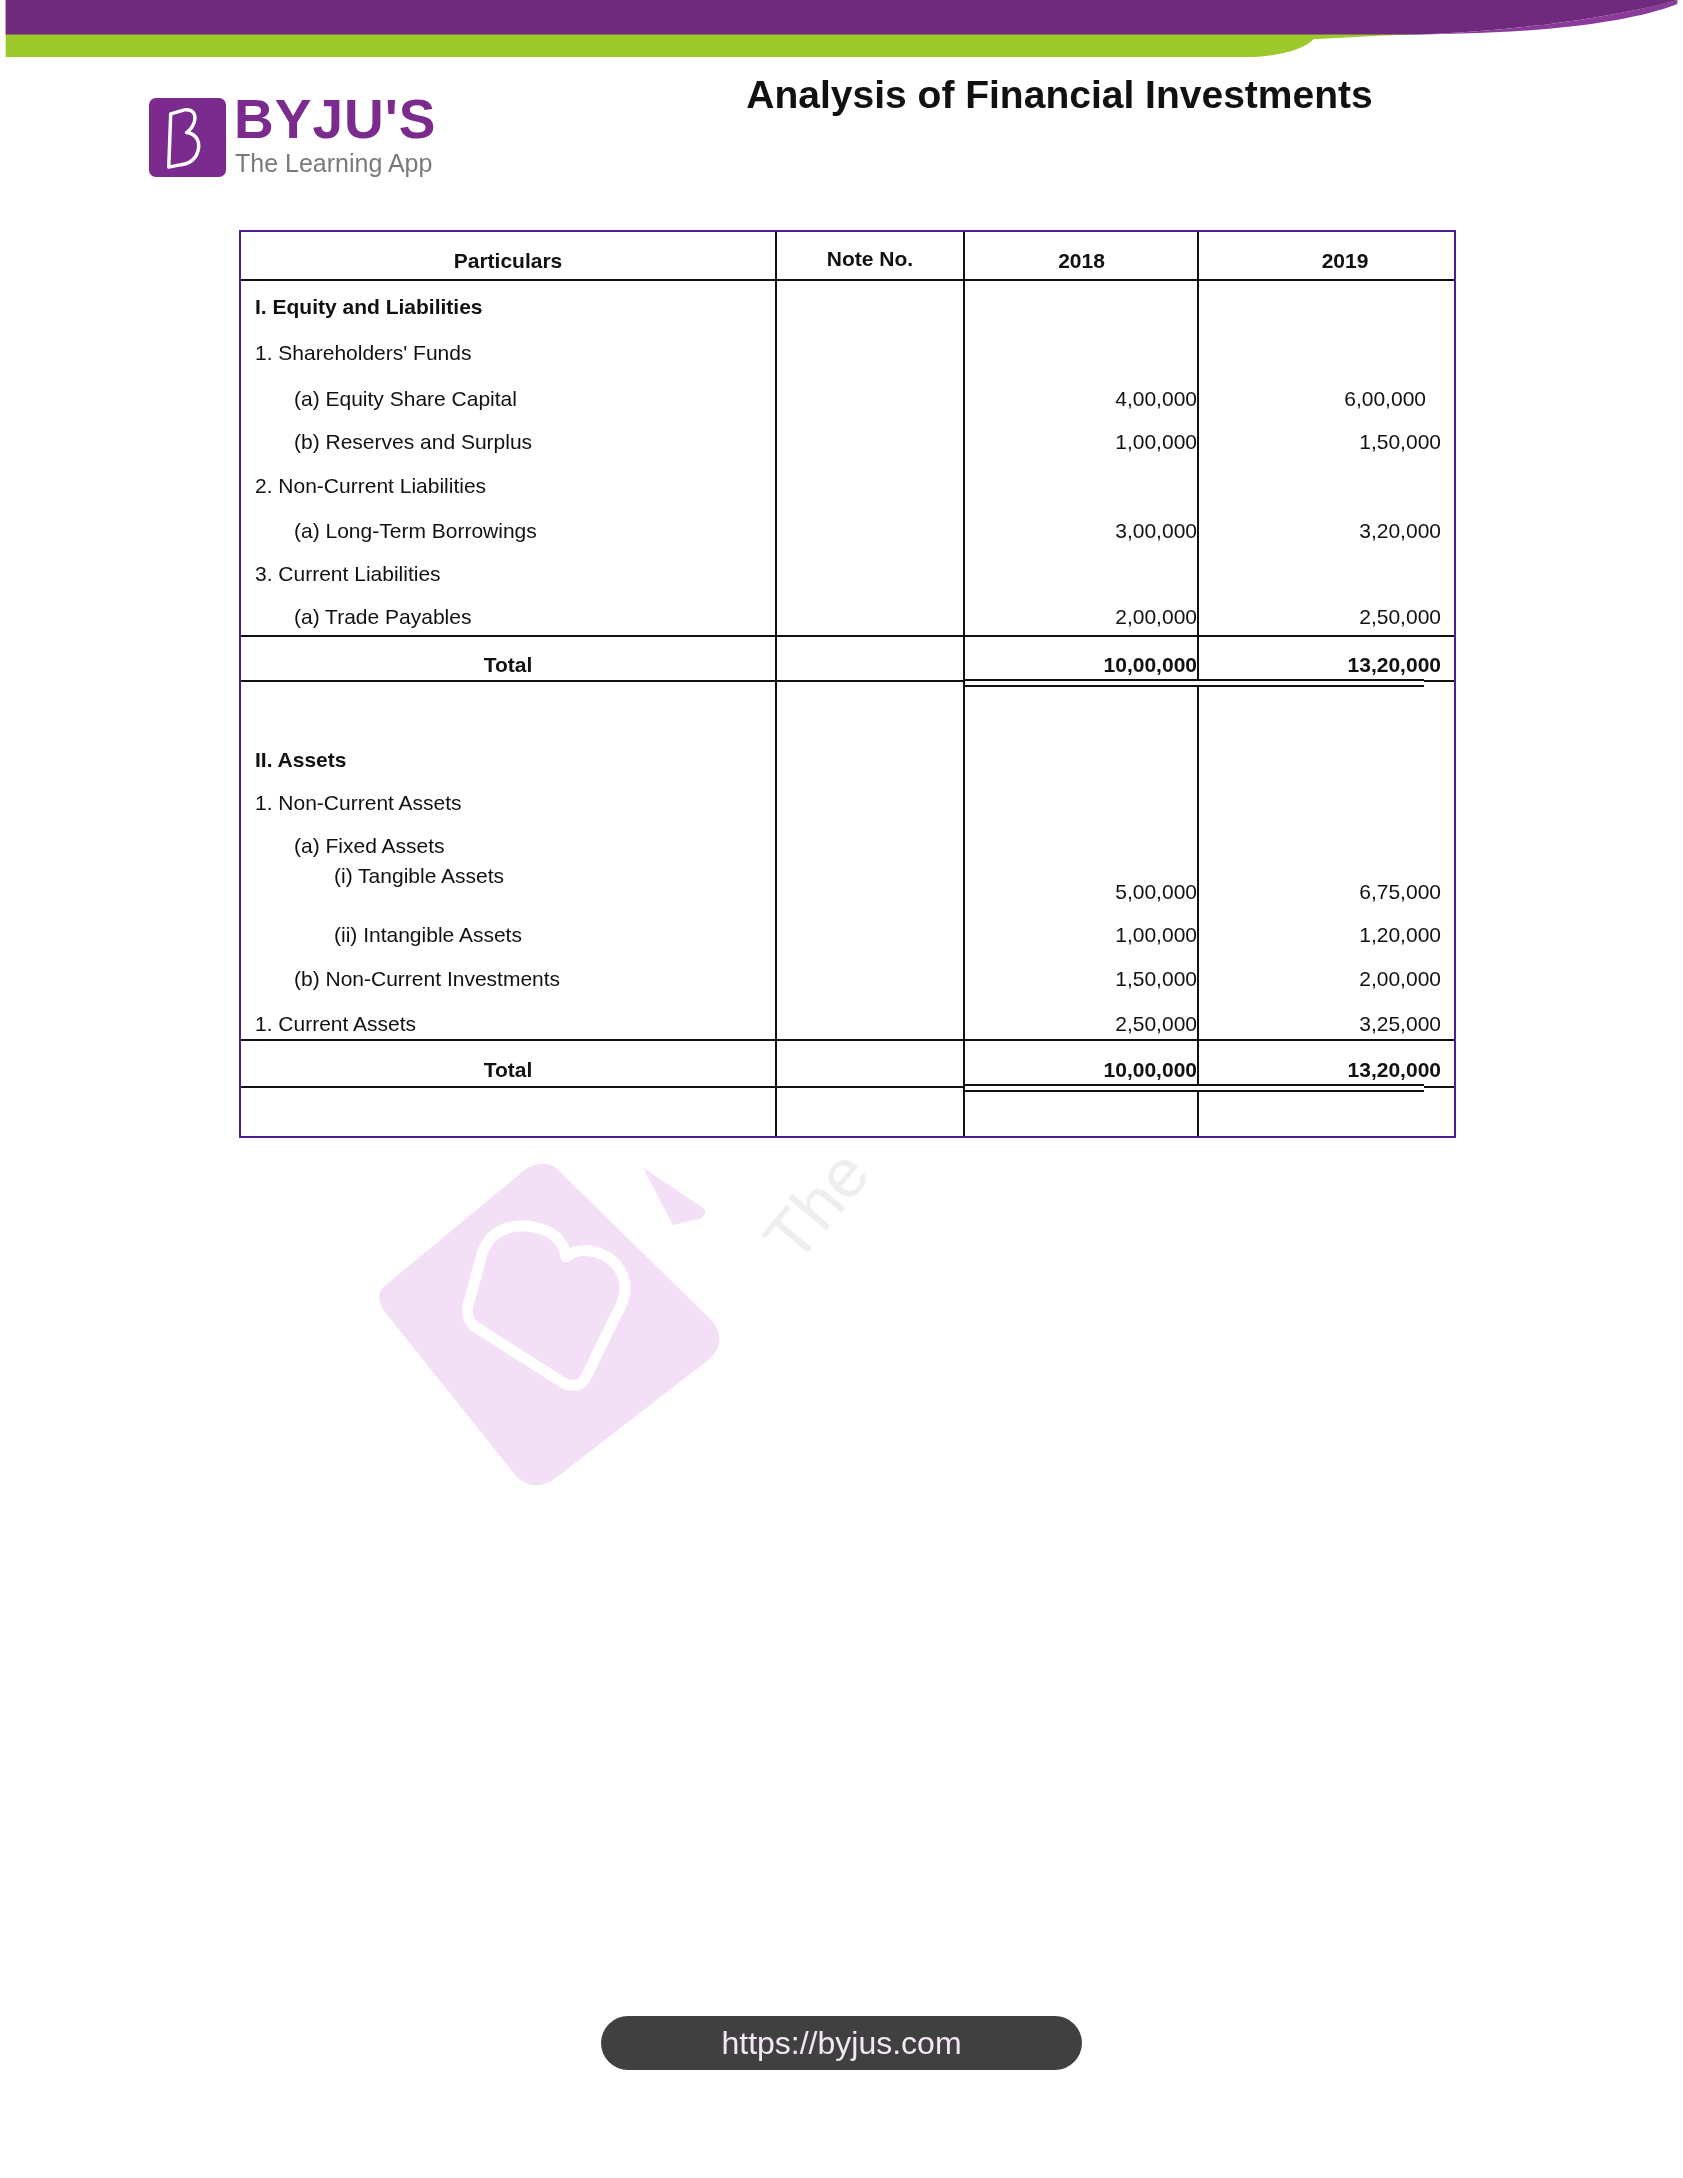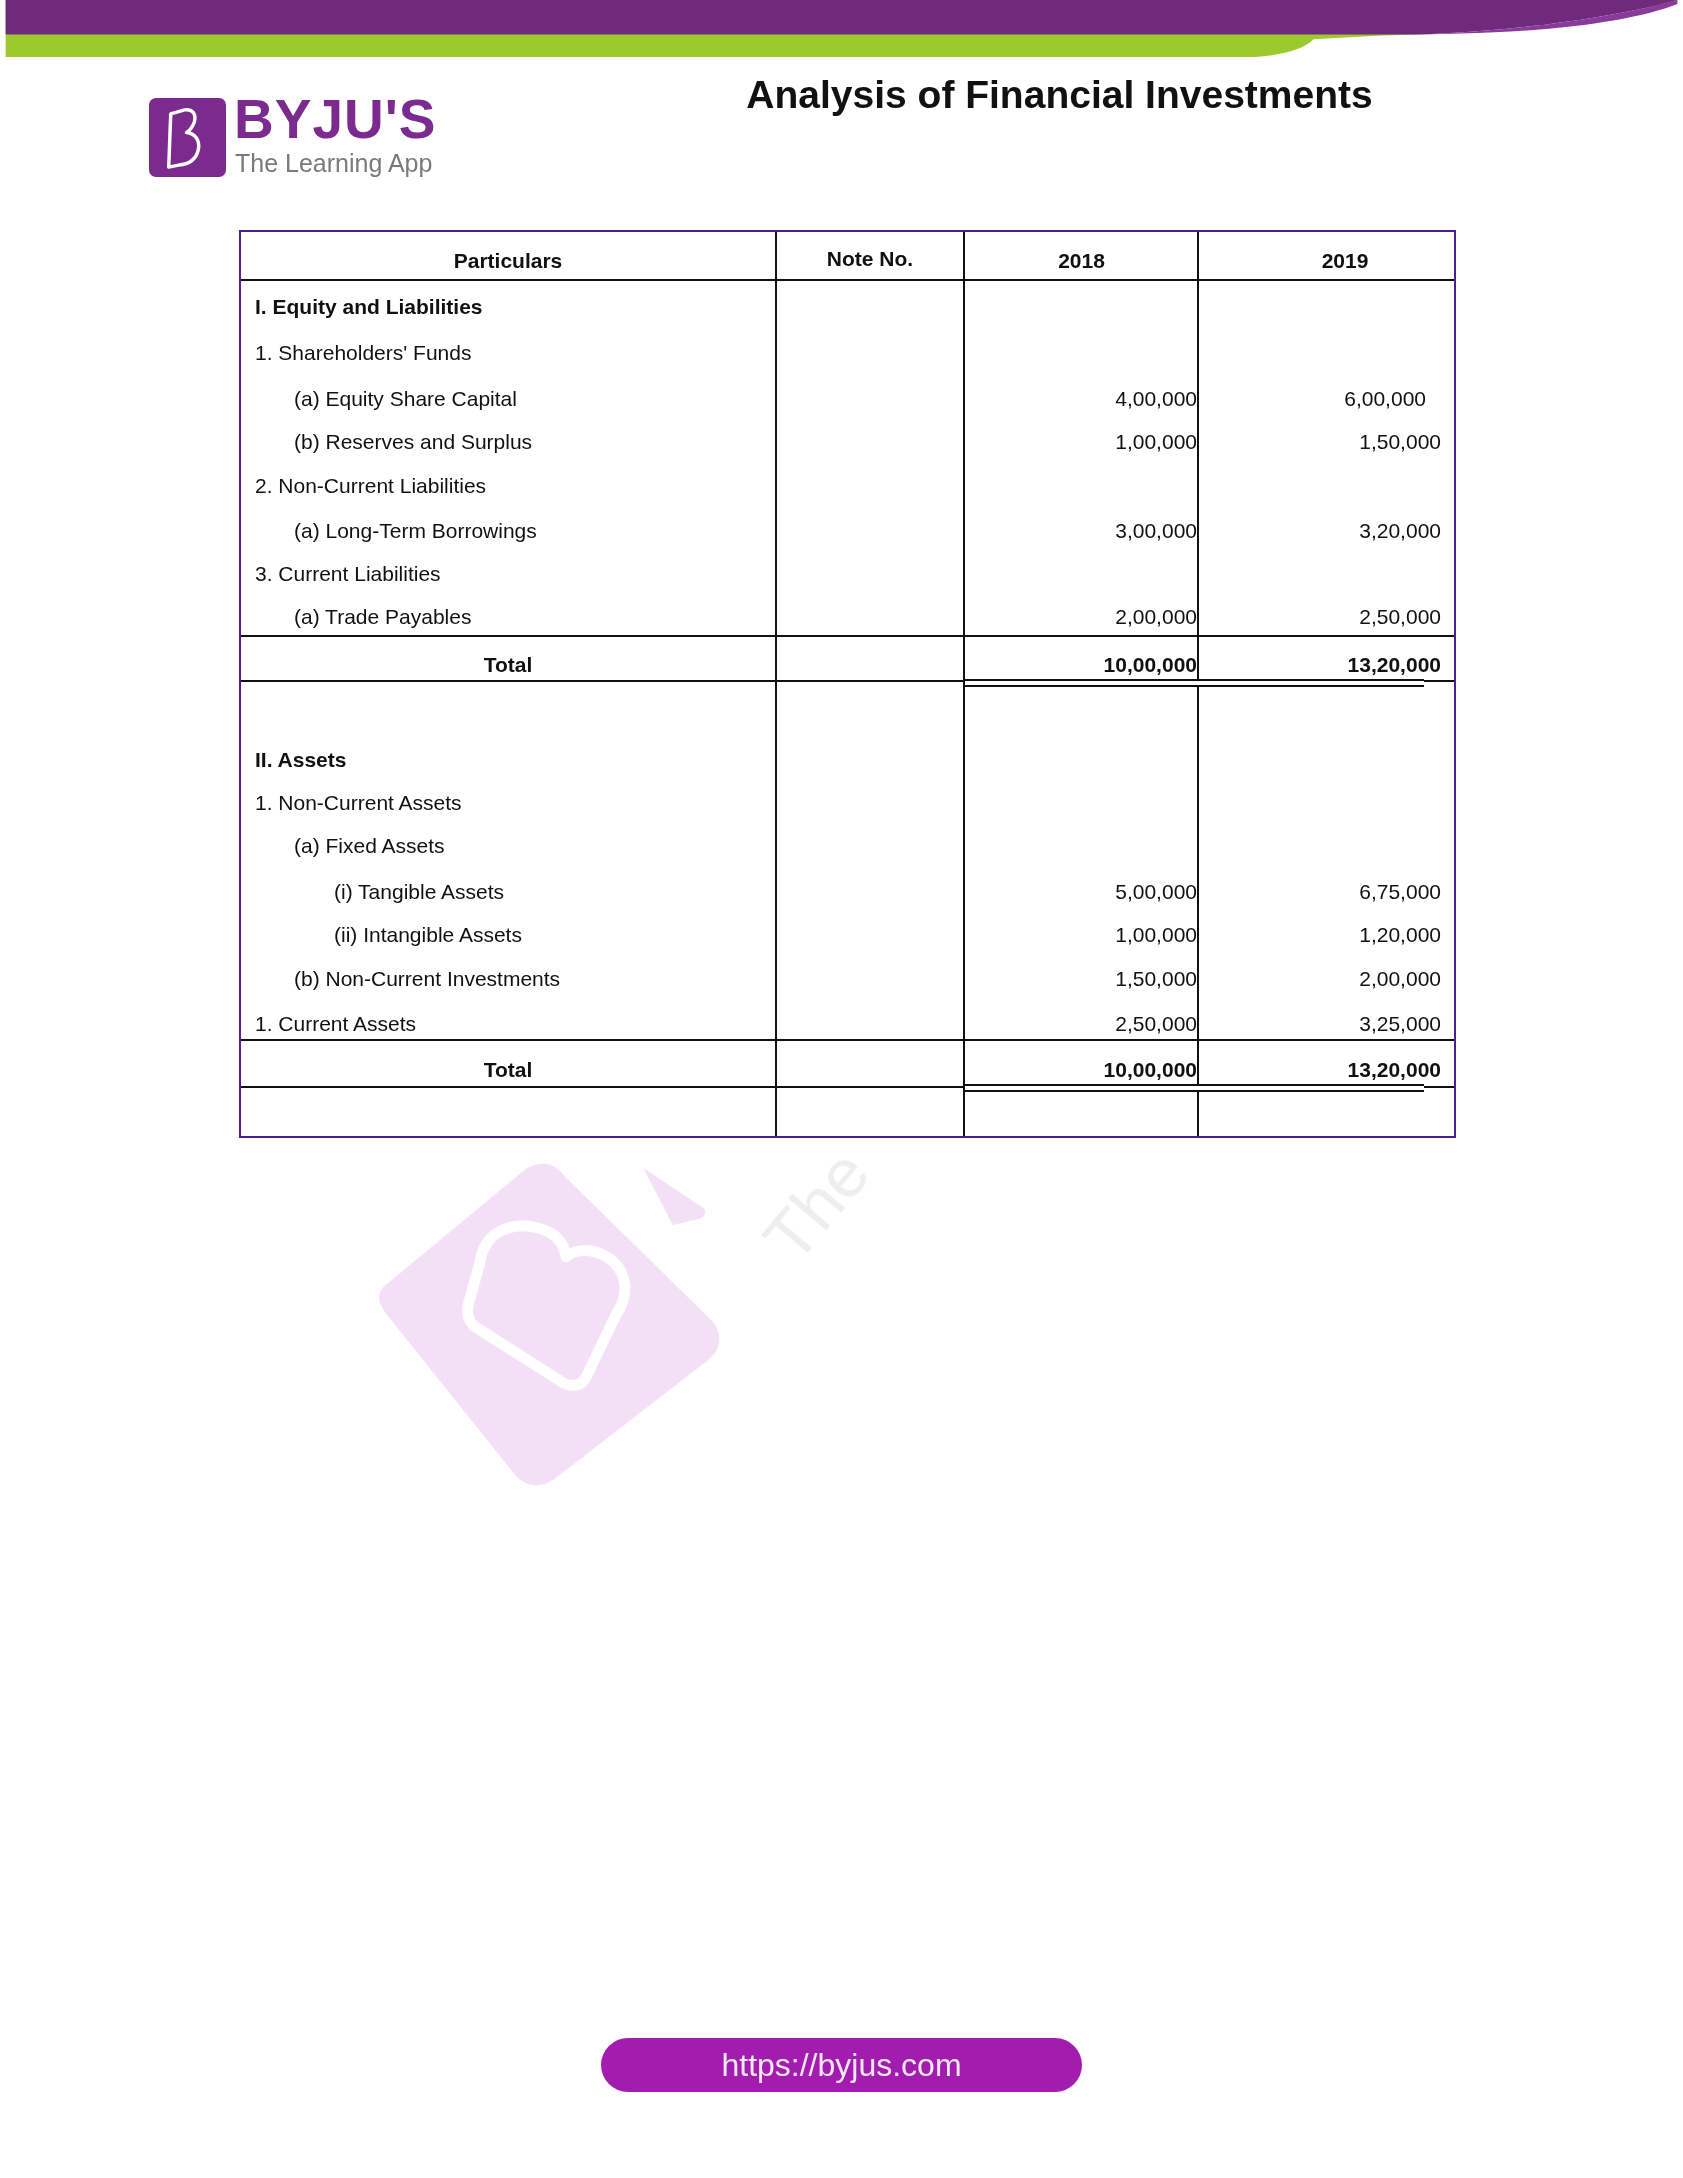--- a/index.html
+++ b/index.html
@@ -13,21 +13,21 @@
   .title { position: absolute; left: 515px; top: 71px; width: 1089px; text-align: center; font-size: 39px; font-weight: bold; line-height: 47px; color: #111; }
   .watermark { position: absolute; left: 376px; top: 1148px; width: 554px; height: 356px; pointer-events: none; }
   .tbl { position: absolute; left: 239px; top: 230px; width: 1217px; height: 908px; border: 2px solid #4c1d95; box-sizing: border-box; }
   .vline { position: absolute; top: 0; bottom: 0; width: 0; border-left: 2px solid #111; }
   .hline { position: absolute; left: 0; right: 0; height: 0; border-top: 2px solid #111; }
   .dbl { position: absolute; height: 4px; border-top: 2px solid #111; border-bottom: 2px solid #111; background: #fff; }
   .cell { position: absolute; font-size: 21px; line-height: 24px; white-space: nowrap; }
   .hdr { font-weight: bold; text-align: center; }
   .bold { font-weight: bold; }
   .num { text-align: right; }
-  .footer-pill { position: absolute; left: 601px; top: 2016px; width: 481px; height: 54px; border-radius: 28px; background: #a21caf; color: #f3e6f5; font-size: 32px; line-height: 54px; text-align: center; margin-top: 22px; }
+  .footer-pill { position: absolute; left: 601px; top: 2016px; width: 481px; height: 54px; border-radius: 28px; background: #404040; color: #f3e6f5; font-size: 32px; line-height: 54px; text-align: center; }
 </style>
 </head>
 <body>
 
 <svg class="banner" viewBox="0 0 1700 60" width="1683" height="59">
   <path d="M0 0 H1700 V2 C1620 18 1520 34 1400 36 L1330 40 C1320 50 1300 56 1270 58 H0 Z" fill="#9cc92c"></path>
   <path d="M0 0 H1700 C1650 14 1560 30 1440 35 H0 Z" fill="#6f2a7d"></path>
   <path d="M1440 35 C1560 30 1650 14 1700 0 V4 C1660 20 1580 32 1480 34 Z" fill="#8a3a9a"></path>
 </svg>
 
@@ -115,21 +115,21 @@
   <div>
     <div class="cell bold" style="left:14px; top:516px">II. Assets</div>
   </div>
   <div>
     <div class="cell" style="left:14px; top:559px">1. Non-Current Assets</div>
   </div>
   <div>
     <div class="cell" style="left:53px; top:602px">(a) Fixed Assets</div>
   </div>
   <div>
-    <div class="cell" style="left:93px; top:648px">(i) Tangible Assets</div>
+    <div class="cell" style="left:93px; top:632px">(i) Tangible Assets</div>
     <div class="cell num" style="right:257px; top:648px">5,00,000</div>
     <div class="cell num" style="right:13px; top:648px">6,75,000</div>
   </div>
   <div>
     <div class="cell" style="left:93px; top:691px">(ii) Intangible Assets</div>
     <div class="cell num" style="right:257px; top:691px">1,00,000</div>
     <div class="cell num" style="right:13px; top:691px">1,20,000</div>
   </div>
   <div>
     <div class="cell" style="left:53px; top:735px">(b) Non-Current Investments</div>

